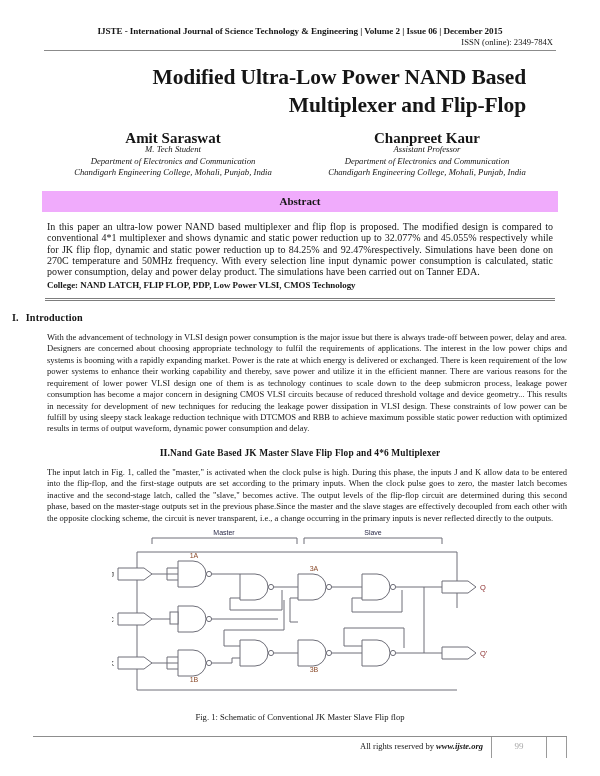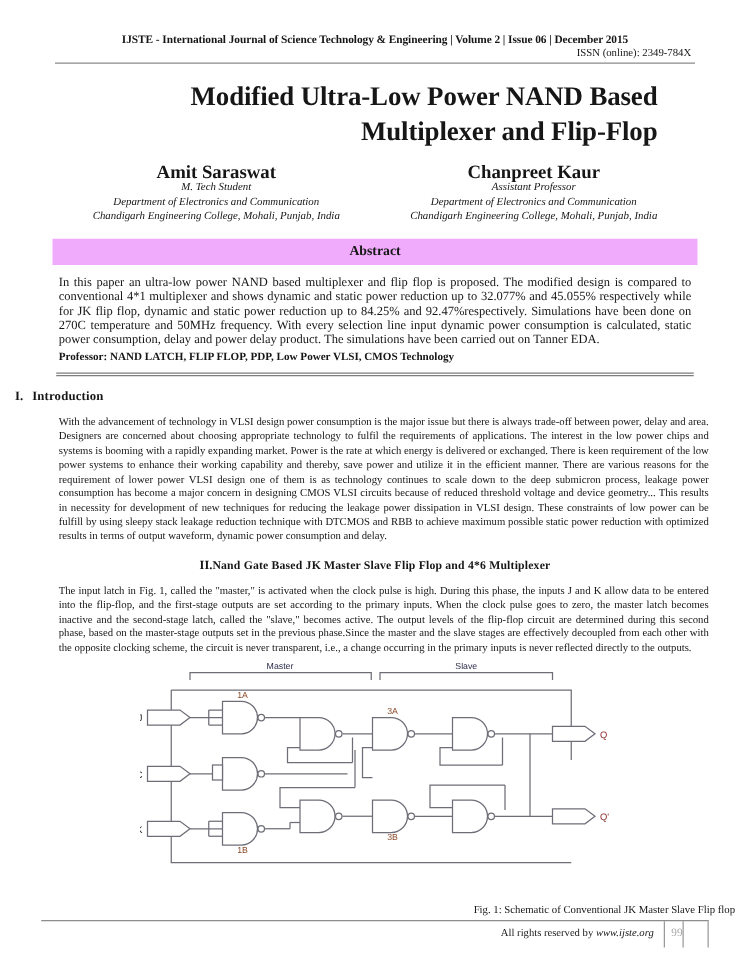--- a/index.html
+++ b/index.html
@@ -128,23 +128,23 @@
   }
 
   
   .figure-wrap {
     margin-top: 6px;
     width: 600px;
     display: flex;
     justify-content: center;
   }
   .fig-caption {
-    text-align: right;
+    text-align: center;
     font-size: 8.6px;
-    margin-top: 14px;
+    margin-top: 4px;
   }
 
   
   .footer {
     position: absolute;
     left: 0; right: 0;
     bottom: 14px;
     height: 26px;
   }
   .footer-rule {
@@ -156,26 +156,26 @@
     justify-content: flex-end;
     align-items: stretch;
     margin: 0 33px 0 33px;
     height: 21px;
   }
   .footer-credit {
     font-size: 8.5px;
     padding: 4px 8px 0 0;
     white-space: nowrap;
   }
-  .footer-credit .url { font-style: italic; font-weight: normal; }
+  .footer-credit .url { font-style: italic; font-weight: bold; }
   .footer-page {
-    width: 16px;
+    width: 56px;
     border-left: 1.2px solid #9a9a9a;
     border-right: 1.2px solid #9a9a9a;
-    text-align: right;
+    text-align: center;
     font-size: 9px;
     color: #a8a8a8;
     padding-top: 4px;
   }
   .footer-tail {
     width: 20px;
     border-right: 1.2px solid #9a9a9a;
   }
 </style>
 </head>
@@ -202,21 +202,21 @@
       <div class="author-name">Chanpreet Kaur</div>
       <div class="author-role">Assistant Professor</div>
       <div class="author-dept">Department of Electronics and Communication</div>
       <div class="author-aff">Chandigarh Engineering College, Mohali, Punjab, India</div>
     </div>
   </div>
 
   <div class="abstract-bar">Abstract</div>
   <div class="abstract-body">In this paper an ultra-low power NAND based multiplexer and flip flop is proposed. The modified design is compared to conventional 4*1 multiplexer and shows dynamic and static power reduction up to 32.077% and 45.055% respectively while for JK flip flop, dynamic and static power reduction up to 84.25% and 92.47%respectively. Simulations have been done on 270C temperature and 50MHz frequency. With every selection line input dynamic power consumption is calculated, static power consumption, delay and power delay product. The simulations have been carried out on Tanner EDA.</div>
   <div class="keywords">
-    <span>Professor:</span>
+    <span>College:</span>
     <span>NAND LATCH, FLIP FLOP, PDP, Low Power VLSI, CMOS Technology</span>
   </div>
   <div class="rule-double"></div>
 
   <div class="sec-head">
     <span class="numeral">I.</span><span class="smallcaps" style="font-size:10.2px">Introduction</span>
   </div>
   <div class="body-par">With the advancement of technology in VLSI design power consumption is the major issue but there is always trade-off between power, delay and area. Designers are concerned about choosing appropriate technology to fulfil the requirements of applications. The interest in the low power chips and systems is booming with a rapidly expanding market. Power is the rate at which energy is delivered or exchanged. There is keen requirement of the low power systems to enhance their working capability and thereby, save power and utilize it in the efficient manner. There are various reasons for the requirement of lower power VLSI design one of them is as technology continues to scale down to the deep submicron process, leakage power consumption has become a major concern in designing CMOS VLSI circuits because of reduced threshold voltage and device geometry... This results in necessity for development of new techniques for reducing the leakage power dissipation in VLSI design. These constraints of low power can be fulfill by using sleepy stack leakage reduction technique with DTCMOS and RBB to achieve maximum possible static power reduction with optimized results in terms of output waveform, dynamic power consumption and delay.</div>
 
   <div class="sec-head-2">

